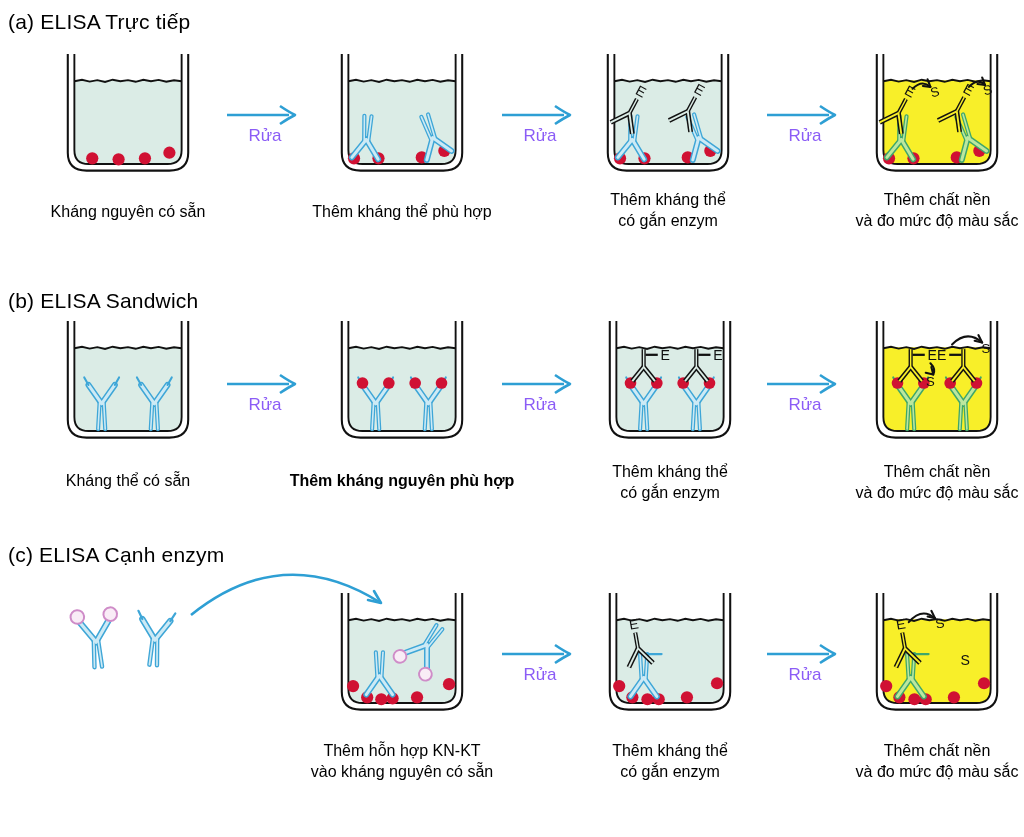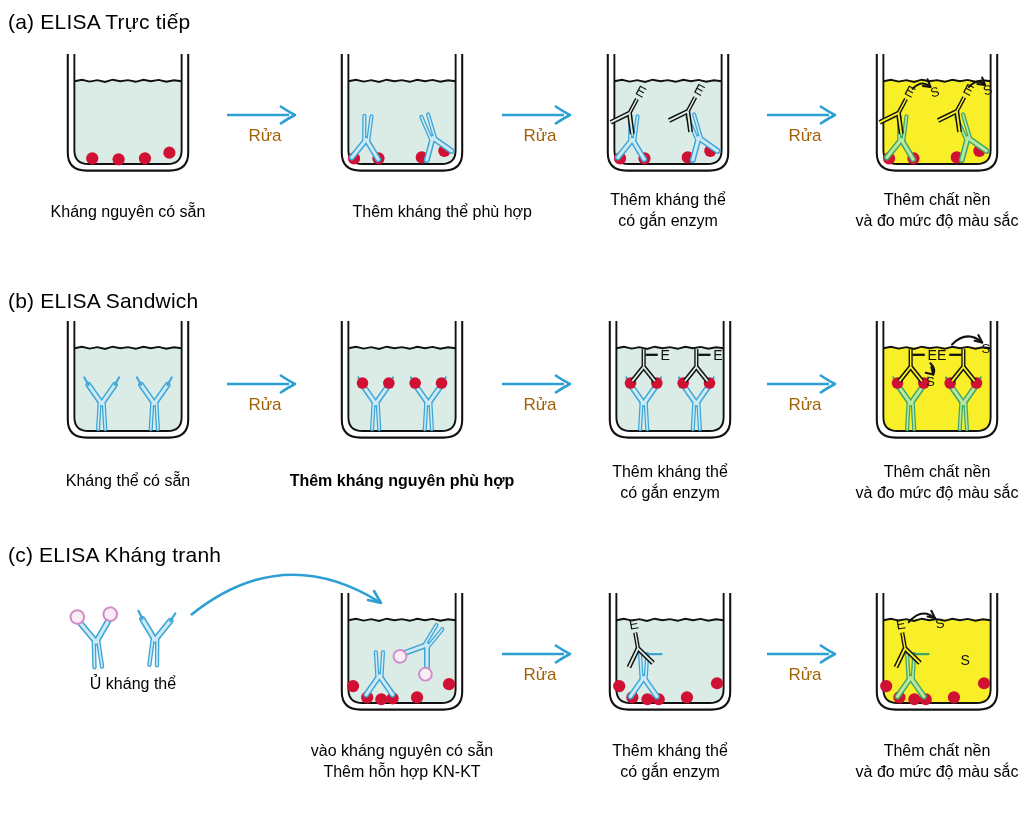--- a/index.html
+++ b/index.html
@@ -3,21 +3,21 @@
 <meta charset="utf-8">
 <style>
   html,body{margin:0;padding:0;background:#fff;}
   #figure{
     position:relative;width:1024px;height:837px;background:#fff;overflow:hidden;
     font-family:"Liberation Sans","DejaVu Sans",sans-serif;color:#000;
   }
   .abs{position:absolute;}
   .sec-title{font-size:21px;color:#000;white-space:nowrap;letter-spacing:.2px;}
   .well-label{font-size:16px;line-height:21px;text-align:center;color:#000;}
-  .arrow-label{font-size:17px;text-align:center;color:#a16207;}
+  .arrow-label{font-size:17px;text-align:center;color:#8b5cf6;}
   svg text{font-family:"Liberation Sans","DejaVu Sans",sans-serif;}
 </style>
 </head>
 <body>
 
 <div id="figure">
     <div class="abs sec-title" style="left: 8px; top: 10px;">(a) ELISA Trực tiếp</div>
     <div class="abs" style="left: 62px; top: 53px; width: 132px; height: 127px;"><svg width="132" height="127" viewBox="0 0 140 135" xmlns="http://www.w3.org/2000/svg">
         <defs>
           <clipPath id="clip1">
@@ -66,21 +66,21 @@
           <line x1="0" y1="1" x2="-14" y2="-19" stroke="#3ea6d7" stroke-width="6.4" stroke-linecap="round"></line>
           <line x1="0" y1="1" x2="14" y2="-19" stroke="#3ea6d7" stroke-width="6.4" stroke-linecap="round"></line>
           <line x1="-2.2" y1="0" x2="-3.8" y2="26" stroke="#3ea6d7" stroke-width="4.4" stroke-linecap="round"></line>
           <line x1="2.2" y1="0" x2="3.8" y2="26" stroke="#3ea6d7" stroke-width="4.4" stroke-linecap="round"></line>
           <line x1="0" y1="1" x2="-14" y2="-19" stroke="#cdeaf5" stroke-width="3.2" stroke-linecap="round"></line>
           <line x1="0" y1="1" x2="14" y2="-19" stroke="#cdeaf5" stroke-width="3.2" stroke-linecap="round"></line>
           <line x1="-2.2" y1="0" x2="-3.8" y2="26" stroke="#cdeaf5" stroke-width="1.7" stroke-linecap="round"></line>
           <line x1="2.2" y1="0" x2="3.8" y2="26" stroke="#cdeaf5" stroke-width="1.7" stroke-linecap="round"></line>
         </g>
       </svg></div>
-    <div class="abs well-label" style="left: 272px; top: 201px; width: 260px; text-align: right;">
+    <div class="abs well-label" style="left: 272px; top: 201px; width: 260px;">
       <div>Thêm kháng thể phù hợp</div>
     </div>
     <div class="abs" style="left: 602px; top: 53px; width: 132px; height: 127px;"><svg width="132" height="127" viewBox="0 0 140 135" xmlns="http://www.w3.org/2000/svg">
         <defs>
           <clipPath id="clip3">
             <path d="M13,1 V103 Q13,118 28,118 H112 Q127,118 127,103 V1 Z"></path>
           </clipPath>
         </defs>
         <path d="M6,1 V106 Q6,125 26,125 H114 Q134,125 134,106 V1 Z" fill="#ffffff" stroke="none"></path>
         <rect x="13" y="29" width="114" height="90" fill="#dbece6" clip-path="url(#clip3)"></rect>
@@ -438,21 +438,21 @@
     <div class="abs" style="left: 500px; top: 371px; width: 80px; height: 26px;"><svg width="80" height="26" viewBox="0 0 80 26">
         <line x1="2" y1="13" x2="64" y2="13" stroke="#2e9fd4" stroke-width="2.6"></line>
         <path d="M55,4 Q64,10 70,13 Q64,16 55,22" fill="none" stroke="#2e9fd4" stroke-width="2.6" stroke-linejoin="round"></path>
       </svg></div>
     <div class="abs arrow-label" style="left: 500px; top: 395px; width: 80px;">Rửa</div>
     <div class="abs" style="left: 765px; top: 371px; width: 80px; height: 26px;"><svg width="80" height="26" viewBox="0 0 80 26">
         <line x1="2" y1="13" x2="64" y2="13" stroke="#2e9fd4" stroke-width="2.6"></line>
         <path d="M55,4 Q64,10 70,13 Q64,16 55,22" fill="none" stroke="#2e9fd4" stroke-width="2.6" stroke-linejoin="round"></path>
       </svg></div>
     <div class="abs arrow-label" style="left: 765px; top: 395px; width: 80px;">Rửa</div>
-    <div class="abs sec-title" style="left: 8px; top: 543px;">(c) ELISA Kháng tranh</div>
+    <div class="abs sec-title" style="left: 8px; top: 543px;">(c) ELISA Cạnh enzym</div>
     <div class="abs" style="left: 336px; top: 592px; width: 132px; height: 127px;"><svg width="132" height="127" viewBox="0 0 140 135" xmlns="http://www.w3.org/2000/svg">
         <defs>
           <clipPath id="clip9">
             <path d="M13,1 V103 Q13,118 28,118 H112 Q127,118 127,103 V1 Z"></path>
           </clipPath>
         </defs>
         <path d="M6,1 V106 Q6,125 26,125 H114 Q134,125 134,106 V1 Z" fill="#ffffff" stroke="none"></path>
         <rect x="13" y="29" width="114" height="90" fill="#dbece6" clip-path="url(#clip9)"></rect>
         <path d="M13,30 L21.1,28.4 L29.3,30.4 L37.4,28.8 L45.6,30.8 L53.7,28.4 L61.9,30.0 L70.0,28.8 L78.1,30.6 L86.3,28.4 L94.4,30.0 L102.6,28.6 L110.7,30.5 L118.9,29.0 L127.0,30.0" fill="none" stroke="#111111" stroke-width="2"></path>
         <path d="M6,1 V106 Q6,125 26,125 H114 Q134,125 134,106 V1" fill="none" stroke="#111111" stroke-width="2.2"></path>
@@ -480,22 +480,22 @@
           <line x1="2.2" y1="0" x2="3.8" y2="24" stroke="#3ea6d7" stroke-width="4.4" stroke-linecap="round"></line>
           <line x1="0" y1="1" x2="-14" y2="-19" stroke="#cdeaf5" stroke-width="3.2" stroke-linecap="round"></line>
           <line x1="0" y1="1" x2="14" y2="-19" stroke="#cdeaf5" stroke-width="3.2" stroke-linecap="round"></line>
           <line x1="-2.2" y1="0" x2="-3.8" y2="24" stroke="#cdeaf5" stroke-width="1.7" stroke-linecap="round"></line>
           <line x1="2.2" y1="0" x2="3.8" y2="24" stroke="#cdeaf5" stroke-width="1.7" stroke-linecap="round"></line>
           <circle cx="-16.5" cy="-25.5" r="6.8" fill="#f9ecf6" stroke="#cf8cc8" stroke-width="2"></circle>
           <circle cx="16.5" cy="-25.5" r="6.8" fill="#f9ecf6" stroke="#cf8cc8" stroke-width="2"></circle>
         </g>
       </svg></div>
     <div class="abs well-label" style="left: 272px; top: 740px; width: 260px;">
+      <div>Thêm hỗn hợp KN-KT</div>
       <div>vào kháng nguyên có sẵn</div>
-      <div>Thêm hỗn hợp KN-KT</div>
     </div>
     <div class="abs" style="left: 604px; top: 592px; width: 132px; height: 127px;"><svg width="132" height="127" viewBox="0 0 140 135" xmlns="http://www.w3.org/2000/svg">
         <defs>
           <clipPath id="clip10">
             <path d="M13,1 V103 Q13,118 28,118 H112 Q127,118 127,103 V1 Z"></path>
           </clipPath>
         </defs>
         <path d="M6,1 V106 Q6,125 26,125 H114 Q134,125 134,106 V1 Z" fill="#ffffff" stroke="none"></path>
         <rect x="13" y="29" width="114" height="90" fill="#dbece6" clip-path="url(#clip10)"></rect>
         <path d="M13,30 L21.1,28.4 L29.3,30.4 L37.4,28.8 L45.6,30.8 L53.7,28.4 L61.9,30.0 L70.0,28.8 L78.1,30.6 L86.3,28.4 L94.4,30.0 L102.6,28.6 L110.7,30.5 L118.9,29.0 L127.0,30.0" fill="none" stroke="#111111" stroke-width="2"></path>
@@ -608,19 +608,18 @@
           <line x1="2.2" y1="0" x2="3.8" y2="26" stroke="#3ea6d7" stroke-width="4.4" stroke-linecap="round"></line>
           <line x1="0" y1="1" x2="-14" y2="-19" stroke="#cdeaf5" stroke-width="3.2" stroke-linecap="round"></line>
           <line x1="0" y1="1" x2="14" y2="-19" stroke="#cdeaf5" stroke-width="3.2" stroke-linecap="round"></line>
           <line x1="-2.2" y1="0" x2="-3.8" y2="26" stroke="#cdeaf5" stroke-width="1.7" stroke-linecap="round"></line>
           <line x1="2.2" y1="0" x2="3.8" y2="26" stroke="#cdeaf5" stroke-width="1.7" stroke-linecap="round"></line>
           <line x1="-14" y1="-19" x2="-18.5" y2="-27" stroke="#3ea6d7" stroke-width="2.2" stroke-linecap="round"></line>
           <line x1="14" y1="-19" x2="18.5" y2="-27" stroke="#3ea6d7" stroke-width="2.2" stroke-linecap="round"></line>
         </g>
       </svg></div>
     <div class="abs well-label" style="left: 3px; top: 673px; width: 260px;">
-      <div>Ủ kháng thể</div>
     </div>
     <div class="abs" style="left: 183px; top: 545px; width: 220px; height: 80px;"><svg width="220" height="80" viewBox="0 0 220 80">
         <path d="M8,70 Q100,-4 198,58" fill="none" stroke="#2e9fd4" stroke-width="2.6"></path>
         <path d="M185,55 L198,58 M191,46 L198,58" fill="none" stroke="#2e9fd4" stroke-width="2.6" stroke-linecap="round"></path>
       </svg></div>
   </div>
 
 </body></html>

